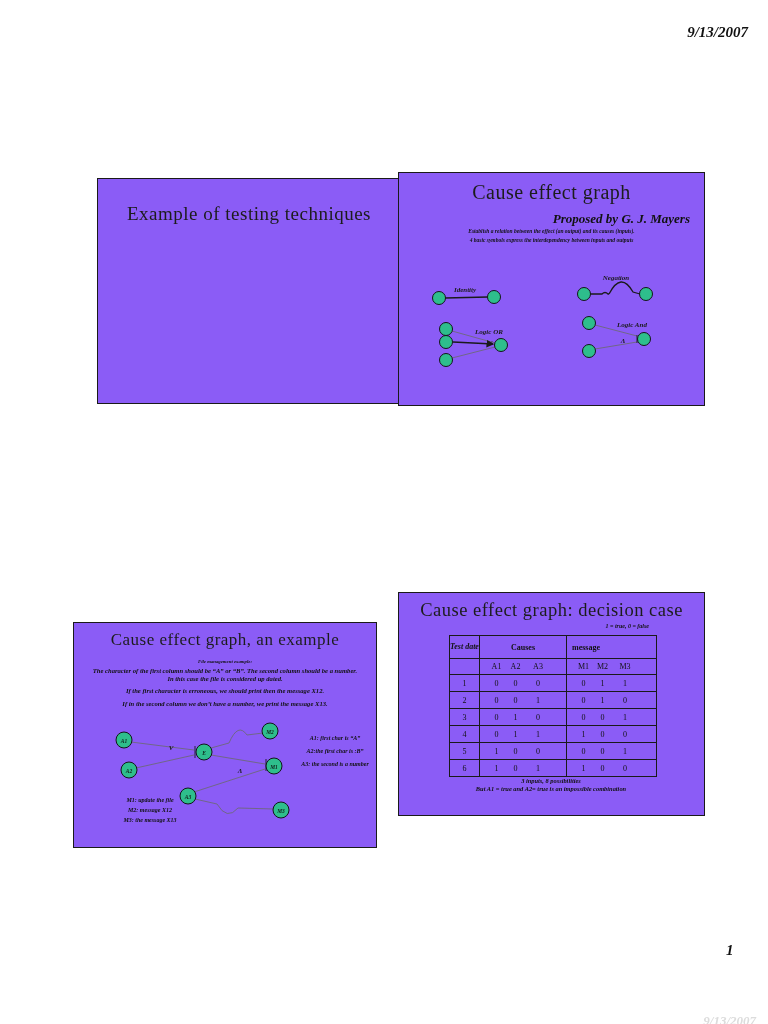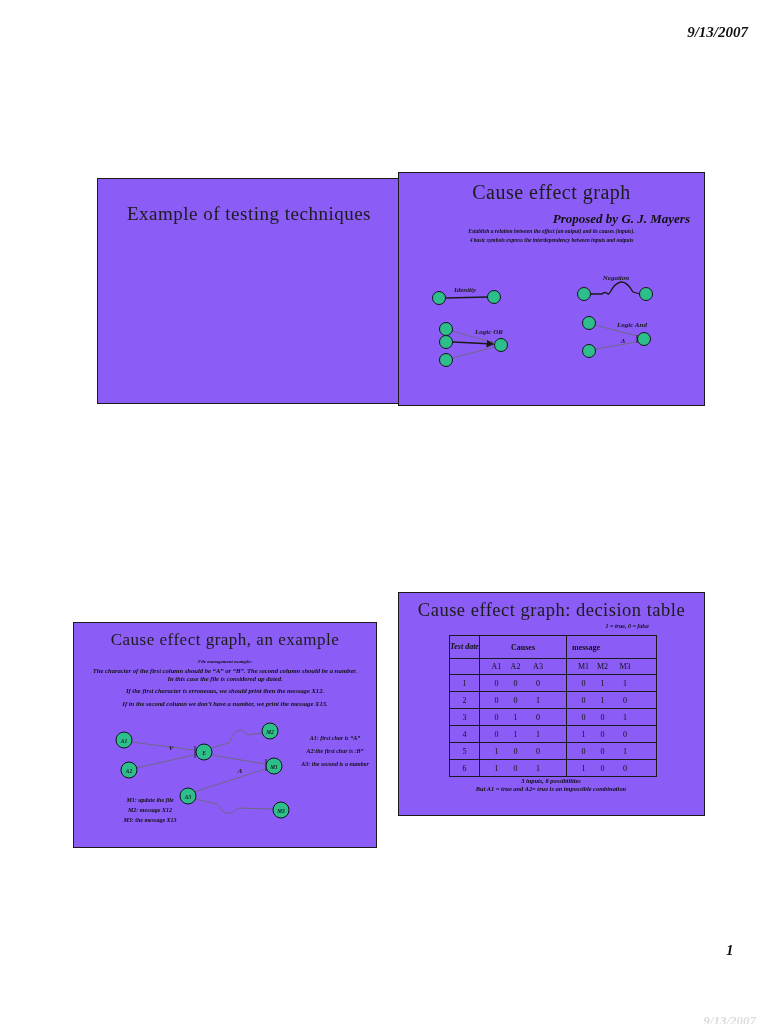--- a/index.html
+++ b/index.html
@@ -187,21 +187,21 @@
     <div>A3: the second is a number</div>
   </div>
   <div class="abs s3-legend-left">
     <div>M1: update the file</div>
     <div>M2: message X12</div>
     <div>M3: the message X13</div>
   </div>
 </div>
 
 <div id="slide4" class="slide">
-  <div class="abs slide-title">Cause effect graph: decision table</div>
+  <div class="abs slide-title">Cause effect graph: decision case</div>
   <div class="abs s4-legend">1 = true, 0 = false</div>
 
   <table class="abs s4-table">
     <tbody>
     <tr class="hdr1">
       <td class="c-test th-test">Test date</td>
       <td class="c-causes th-causes">Causes</td>
       <td class="c-effect th-effect">message</td>
     </tr>
     <tr class="hdr2">

